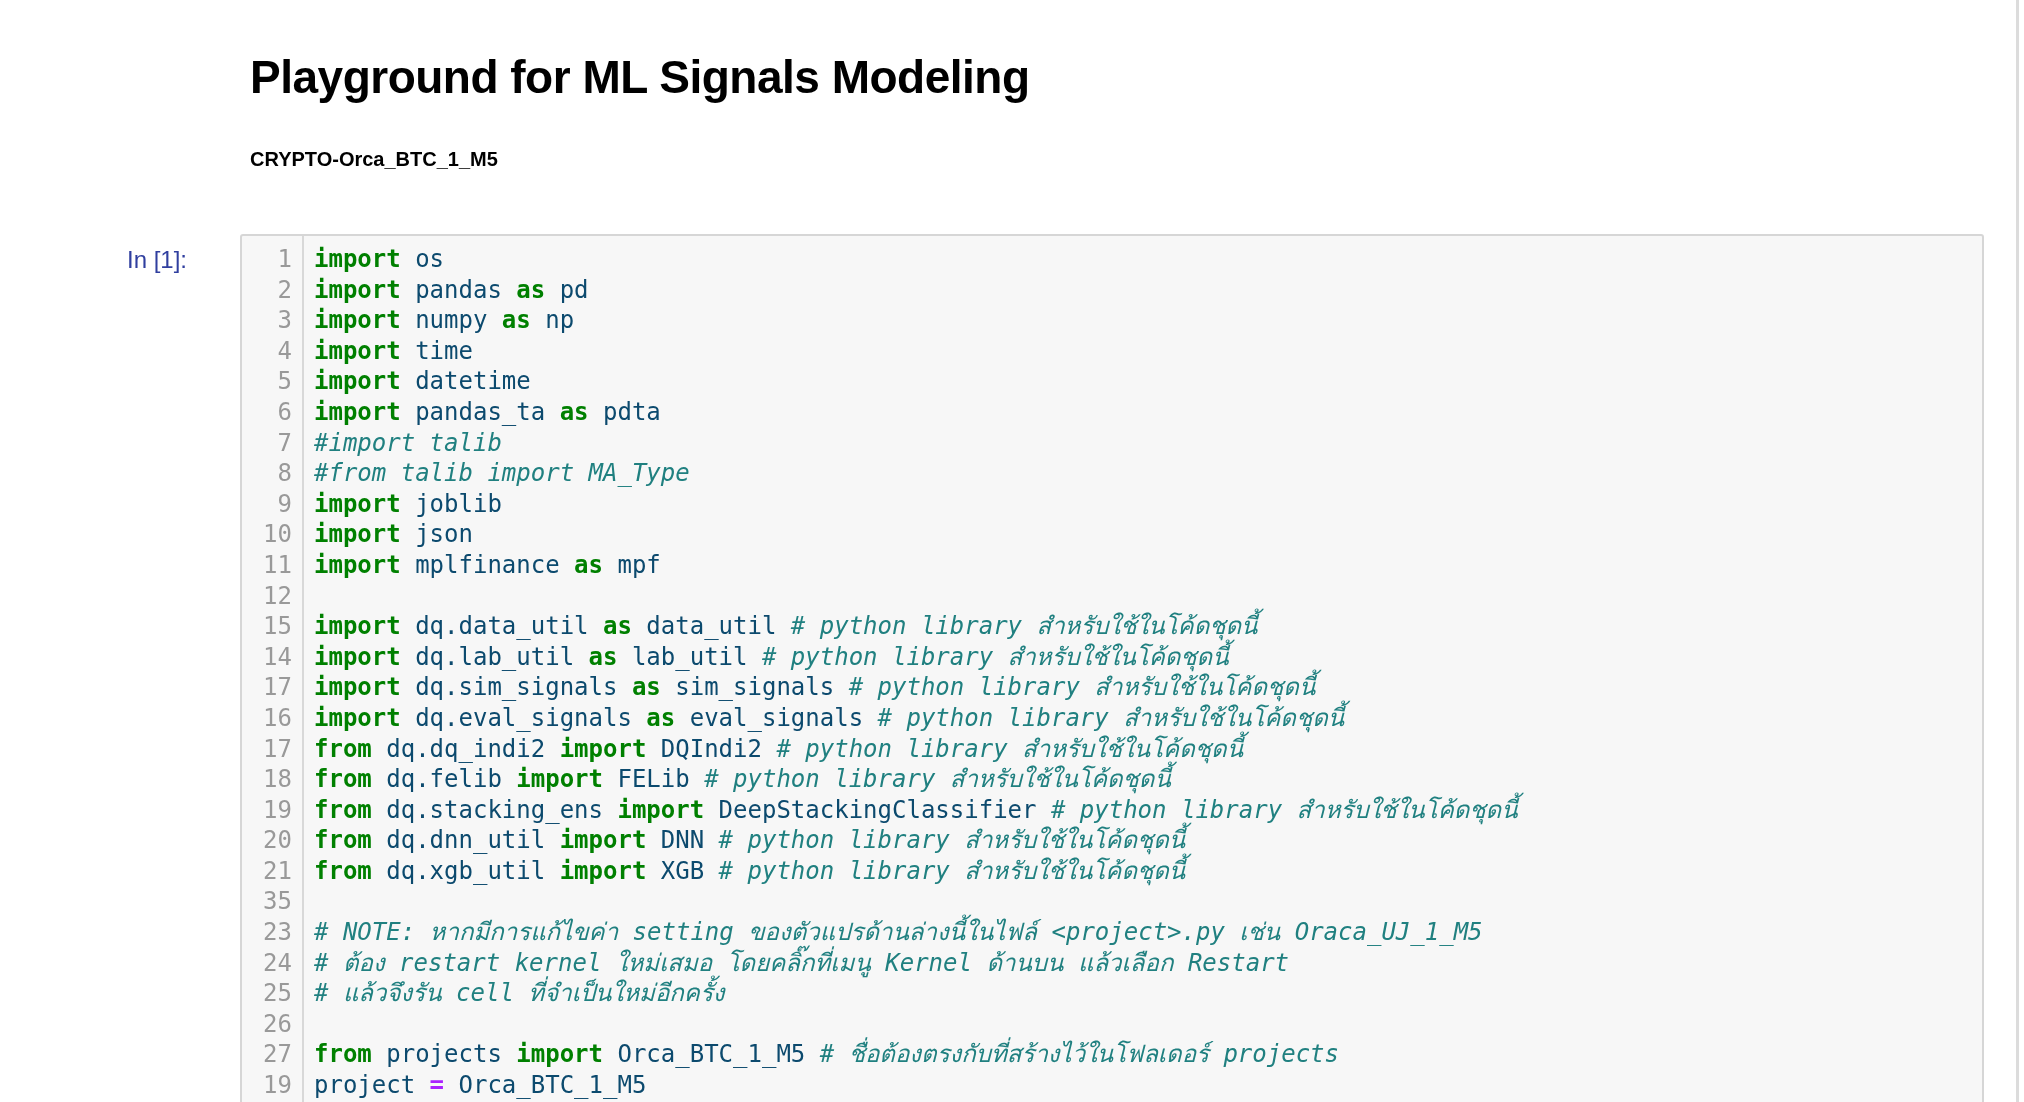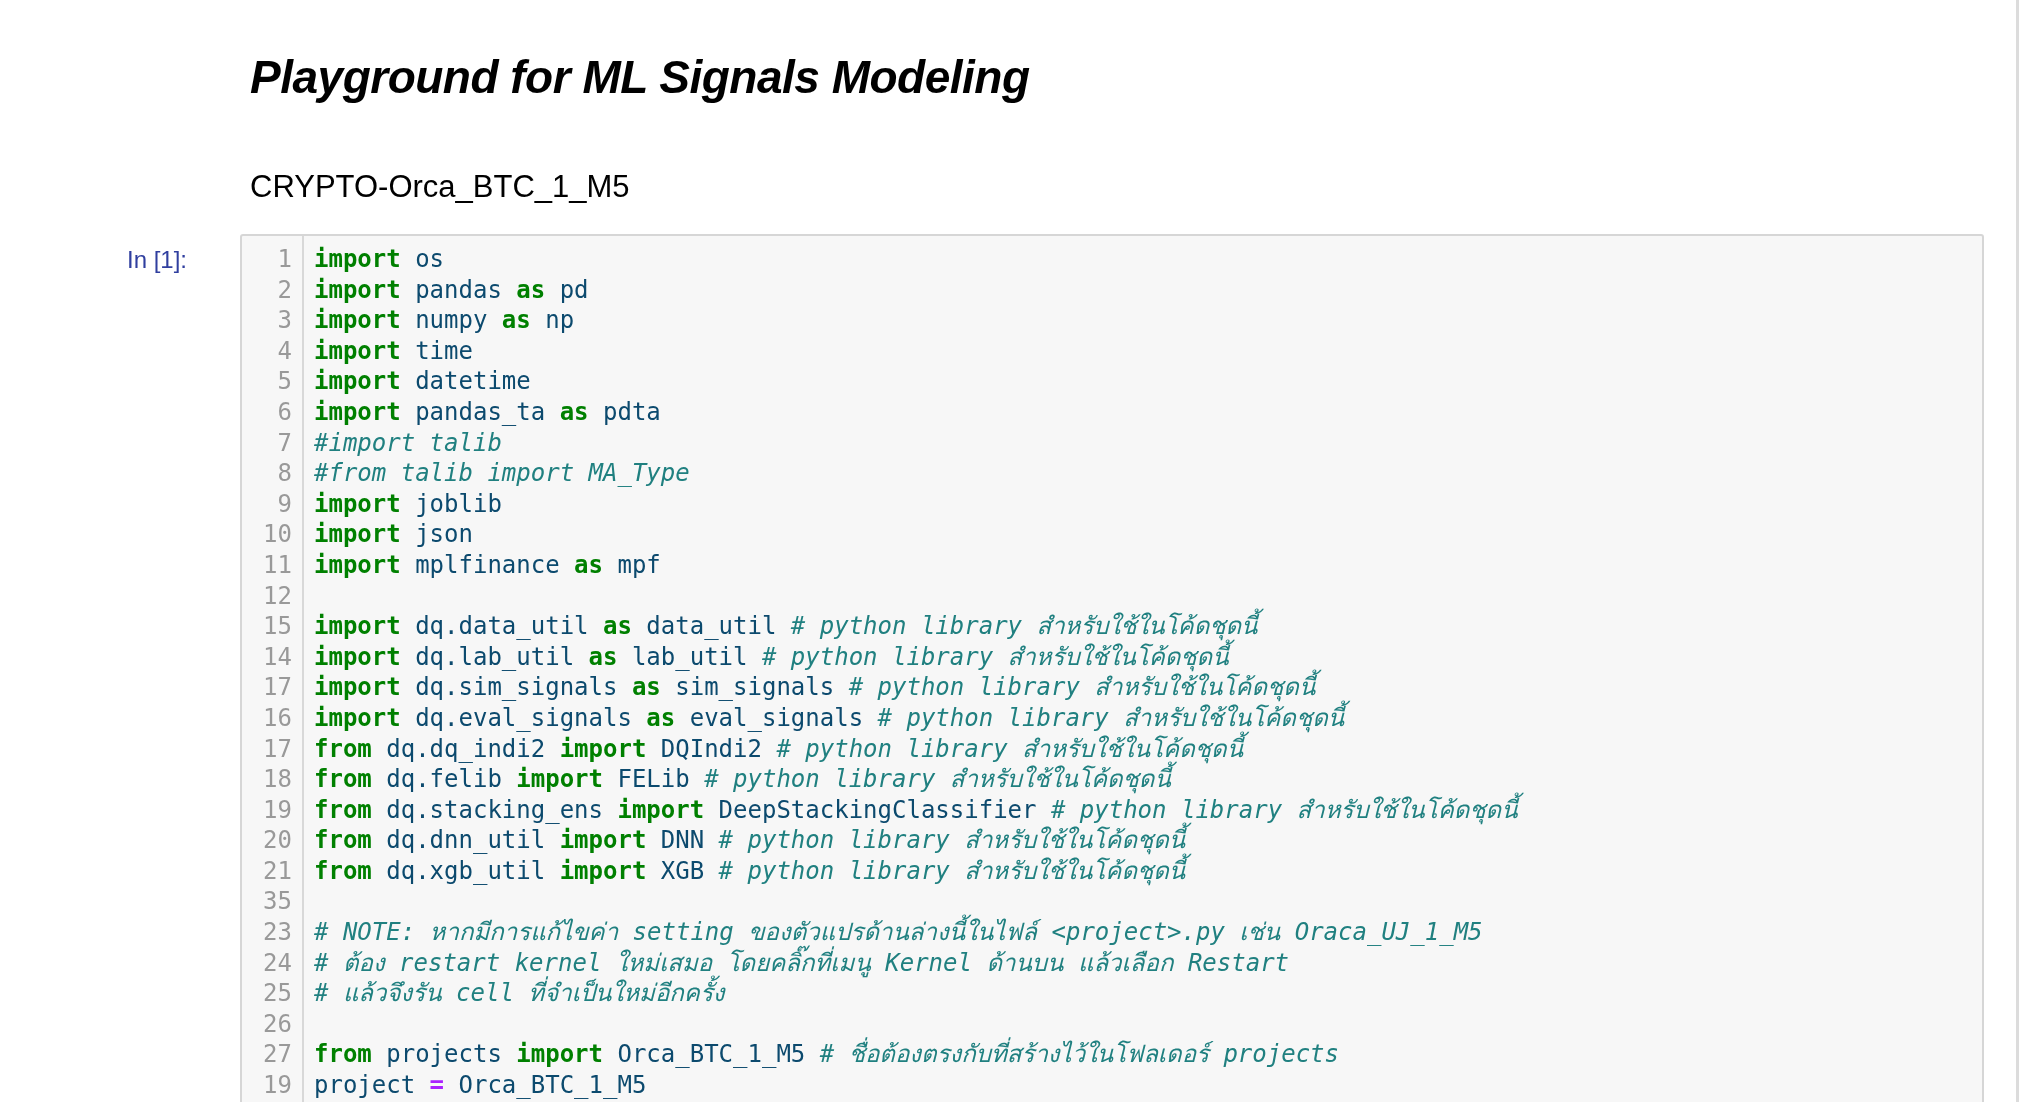--- a/index.html
+++ b/index.html
@@ -15,29 +15,28 @@
   .page-title {
     position: absolute;
     left: 250px;
     top: 50px;
     margin: 0;
     font-size: 46px;
     font-weight: bold;
     letter-spacing: -0.5px;
     color: #000;
     white-space: nowrap;
-    font-style: italic;
   }
   .cell-subtitle {
     position: absolute;
     left: 250px;
-    top: 169px;
+    top: 148px;
     margin: 0;
-    font-size: 31px;
-    font-weight: normal;
+    font-size: 20px;
+    font-weight: bold;
     color: #000;
     white-space: nowrap;
   }
   .prompt {
     position: absolute;
     left: 127px;
     top: 246px;
     font-family: Liberation Sans, sans-serif;
     font-size: 24px;
     color: var(--prompt, #303F9F);

